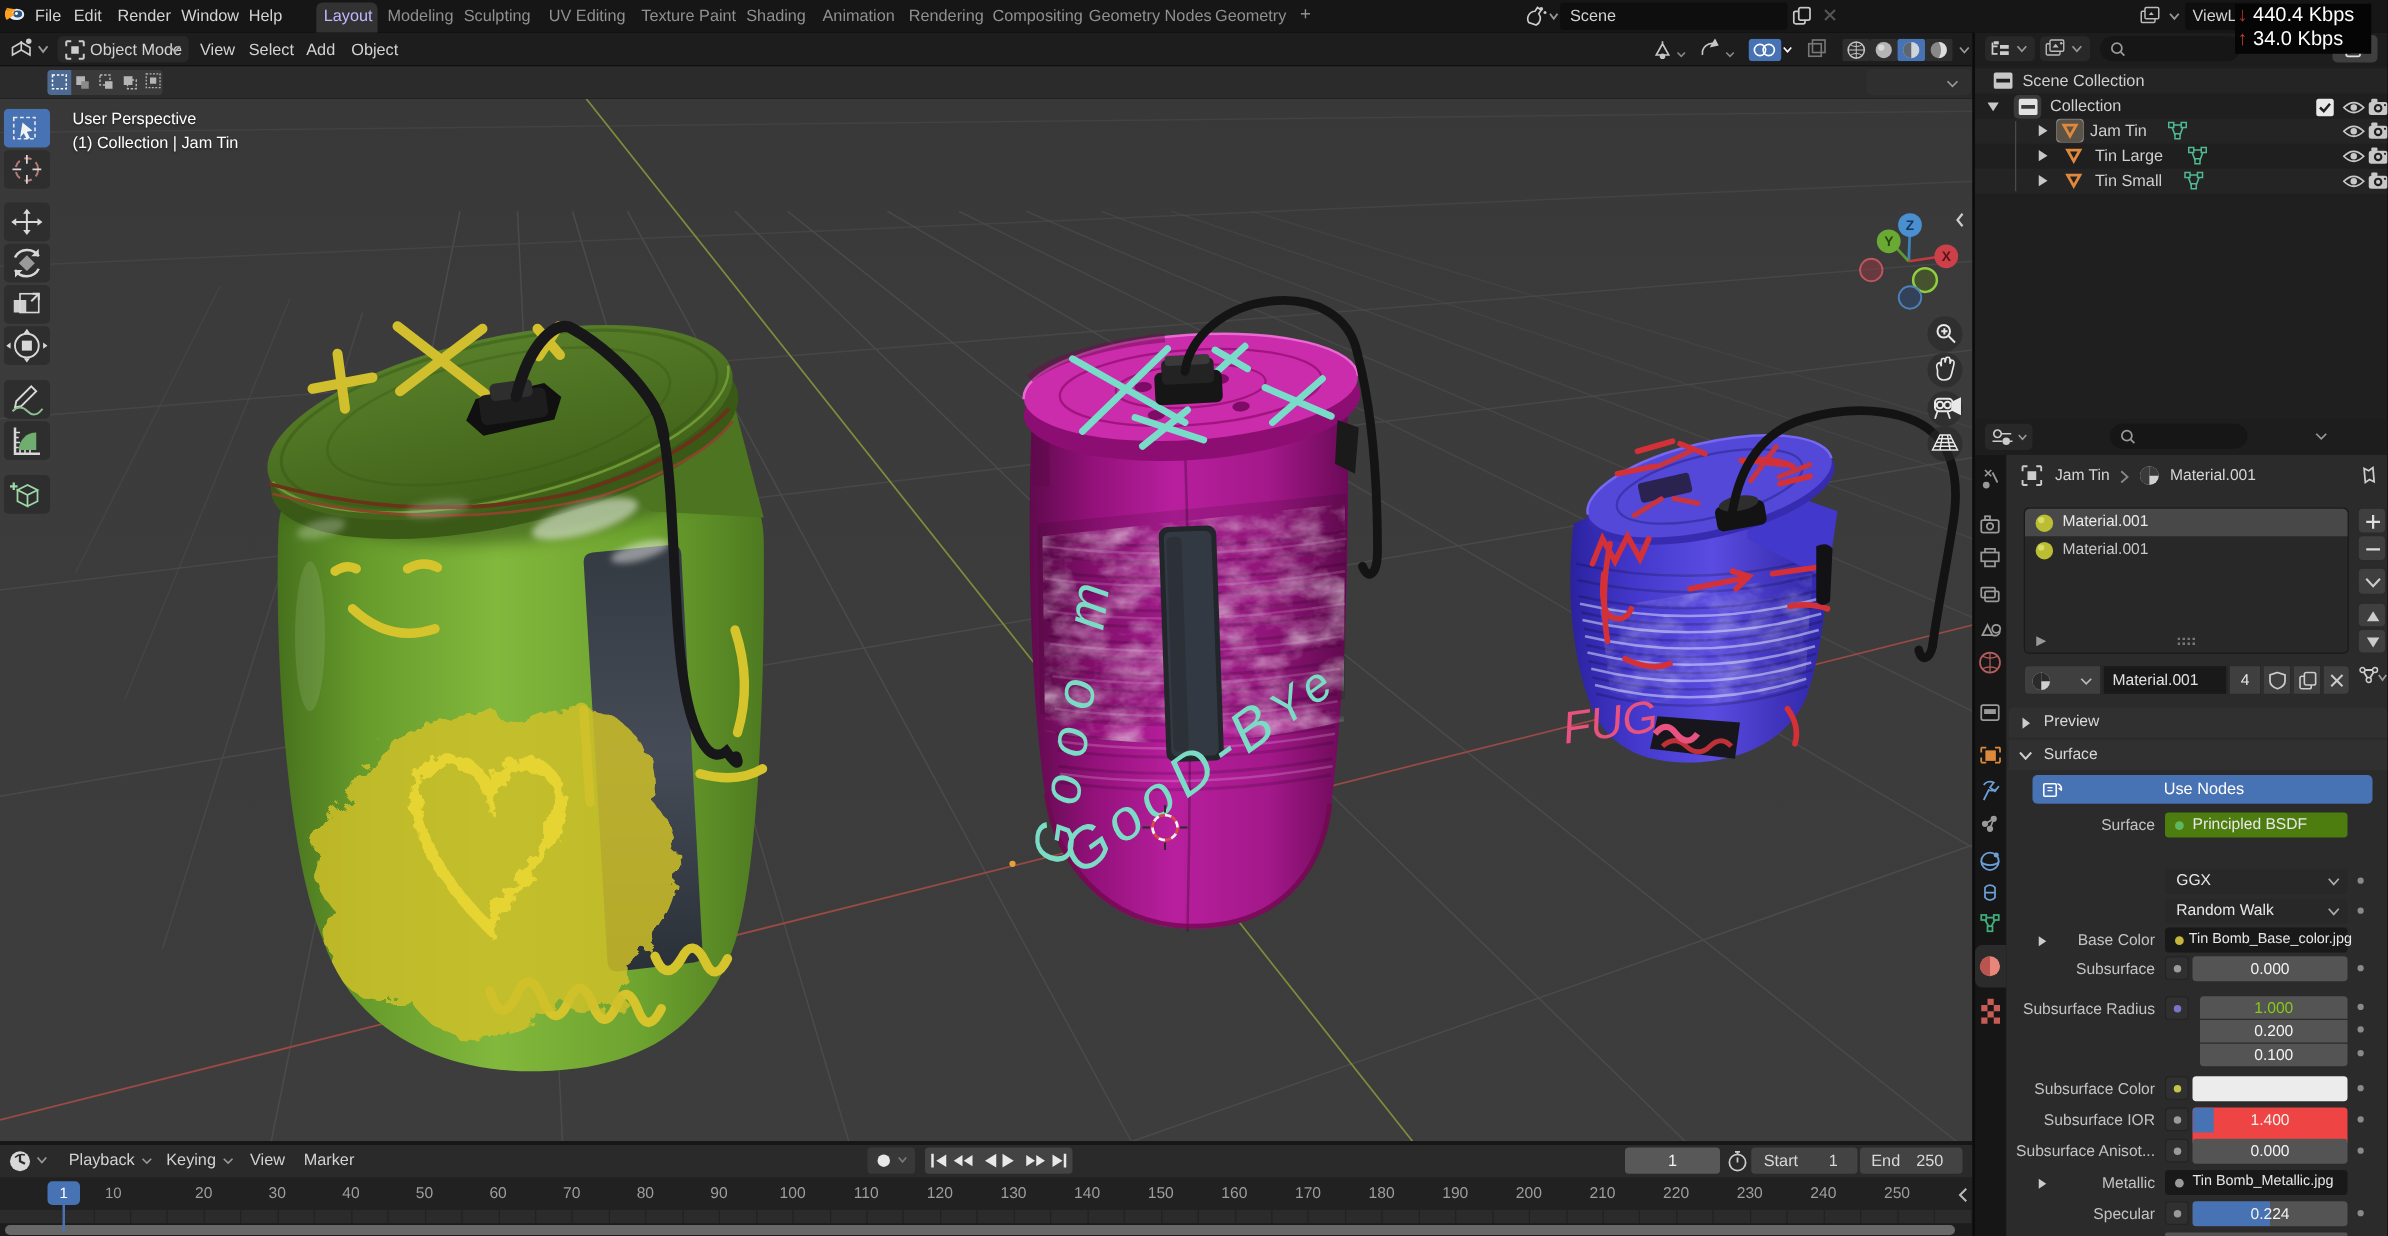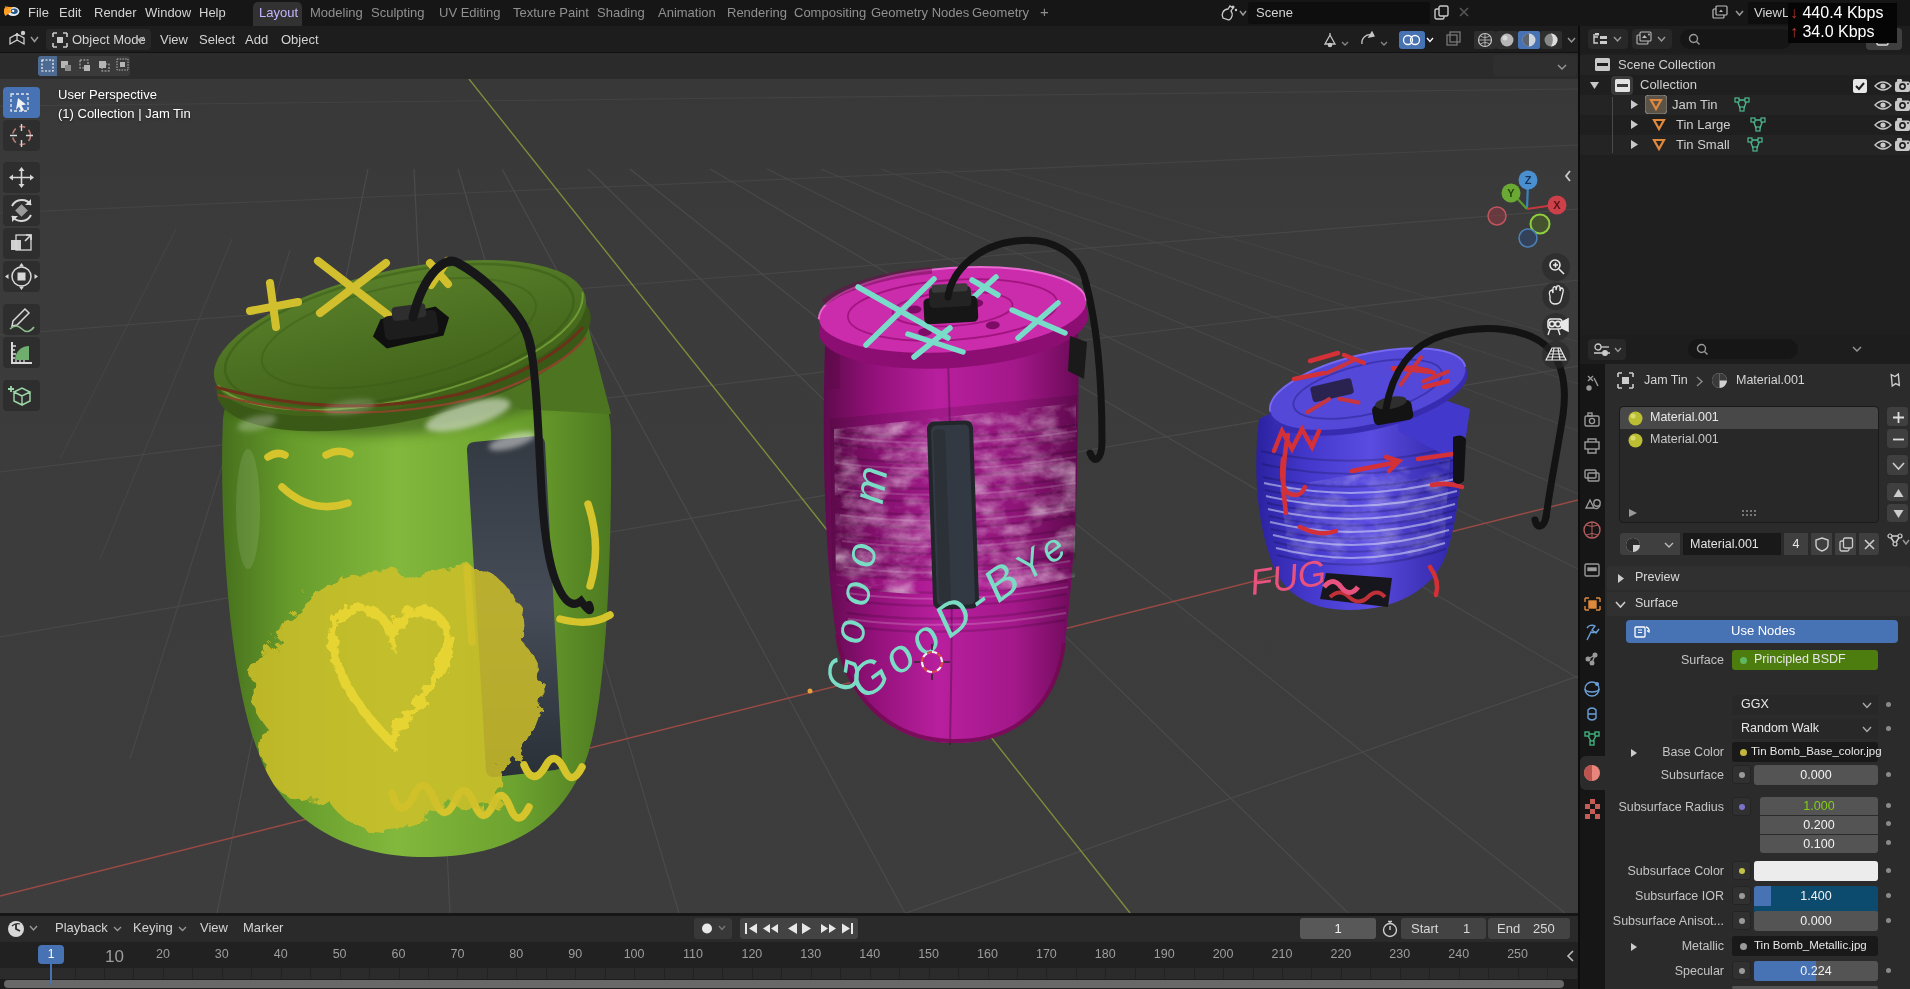--- a/index.html
+++ b/index.html
@@ -593,21 +593,21 @@
       <div class="abs" style="left:1401px;top:2px;width:85px;height:21px;background:#434343;border-radius:3px;color:#d8d8d8;font-size:13px">
         <span class="abs" style="left:10px;top:3px">Start</span>
         <span class="abs" style="left:62px;top:3px">1</span>
       </div>
       <div class="abs" style="left:1488px;top:2px;width:82px;height:21px;background:#434343;border-radius:3px;color:#d8d8d8;font-size:13px">
         <span class="abs" style="left:9px;top:3px">End</span>
         <span class="abs" style="left:45px;top:3px">250</span>
       </div>
     </div>
     <div class="abs" style="left:0;top:29px;width:1578px;height:26px;background:#212121" id="ruler">
-      <span class="abs" style="left:84.00999999999999px;top:5px;width:40px;text-align:right;color:#9d9d9d;font-size:17px">10</span>
+      <span class="abs" style="left:84.00999999999999px;top:5px;width:40px;text-align:left;color:#9d9d9d;font-size:12px">10</span>
       <span class="abs" style="left:142.91px;top:5px;width:40px;text-align:center;color:#9d9d9d;font-size:12.5px">20</span>
       <span class="abs" style="left:201.81px;top:5px;width:40px;text-align:center;color:#9d9d9d;font-size:12.5px">30</span>
       <span class="abs" style="left:260.71px;top:5px;width:40px;text-align:center;color:#9d9d9d;font-size:12.5px">40</span>
       <span class="abs" style="left:319.60999999999996px;top:5px;width:40px;text-align:center;color:#9d9d9d;font-size:12.5px">50</span>
       <span class="abs" style="left:378.51px;top:5px;width:40px;text-align:center;color:#9d9d9d;font-size:12.5px">60</span>
       <span class="abs" style="left:437.40999999999997px;top:5px;width:40px;text-align:center;color:#9d9d9d;font-size:12.5px">70</span>
       <span class="abs" style="left:496.30999999999995px;top:5px;width:40px;text-align:center;color:#9d9d9d;font-size:12.5px">80</span>
       <span class="abs" style="left:555.2099999999999px;top:5px;width:40px;text-align:center;color:#9d9d9d;font-size:12.5px">90</span>
       <span class="abs" style="left:614.11px;top:5px;width:40px;text-align:center;color:#9d9d9d;font-size:12.5px">100</span>
       <span class="abs" style="left:673.01px;top:5px;width:40px;text-align:center;color:#9d9d9d;font-size:12.5px">110</span>
@@ -1079,21 +1079,21 @@
           <span class="abs" style="left:0;top:500px;width:119px;text-align:right">Subsurface Color</span>
           <div class="abs" style="left:127px;top:497px;width:19px;height:19px;background:#303030;border-radius:3px;border:1px solid #242424">
             <div class="abs" style="left:5.5px;top:5.5px;width:6px;height:6px;border-radius:50%;background:#c3c34a"></div>
           </div>
           <div class="abs" style="left:149px;top:497px;width:124px;height:20px;background:#ececec;border-radius:3px"></div>
           <div class="abs" style="left:281px;top:504px;width:5px;height:5px;border-radius:50%;background:#8a8a8a"></div>
           <span class="abs" style="left:0;top:525px;width:119px;text-align:right">Subsurface IOR</span>
           <div class="abs" style="left:127px;top:522px;width:19px;height:19px;background:#303030;border-radius:3px;border:1px solid #242424">
             <div class="abs" style="left:5.5px;top:5.5px;width:6px;height:6px;border-radius:50%;background:#9a9a9a"></div>
           </div>
-          <div class="abs" style="left:149px;top:522px;width:124px;height:30px;background:#0c4a6e;border-radius:3px;overflow:hidden">
+          <div class="abs" style="left:149px;top:522px;width:124px;height:30px;background:#ef4444;border-radius:3px;overflow:hidden">
             <div class="abs" style="left:0;top:0;width:17px;height:20px;background:#4772b3"></div>
             <div class="abs" style="left:0;top:0;width:124px;text-align:center;line-height:20px;color:#f2f2f2">1.400</div>
           </div>
           <div class="abs" style="left:281px;top:529px;width:5px;height:5px;border-radius:50%;background:#8a8a8a"></div>
           <span class="abs" style="left:0;top:550px;width:119px;text-align:right">Subsurface Anisot...</span>
           <div class="abs" style="left:127px;top:547px;width:19px;height:19px;background:#303030;border-radius:3px;border:1px solid #242424">
             <div class="abs" style="left:5.5px;top:5.5px;width:6px;height:6px;border-radius:50%;background:#9a9a9a"></div>
           </div>
           <div class="abs" style="left:149px;top:547px;width:124px;height:20px;background:#545454;border-radius:3px;text-align:center;line-height:20px;color:#f2f2f2">0.000</div>
           <div class="abs" style="left:281px;top:554px;width:5px;height:5px;border-radius:50%;background:#8a8a8a"></div>

